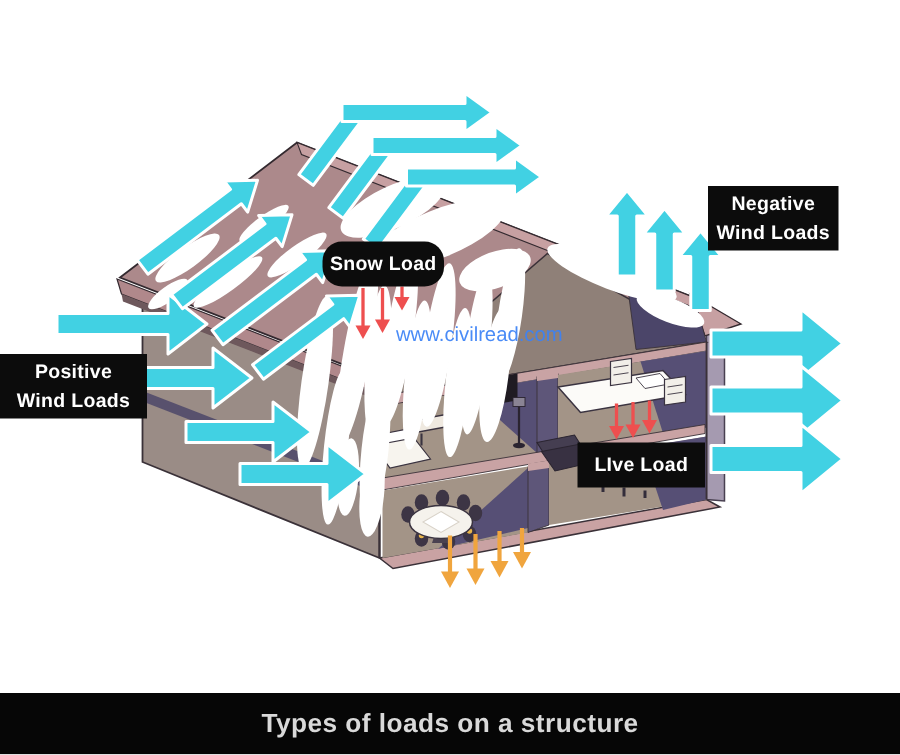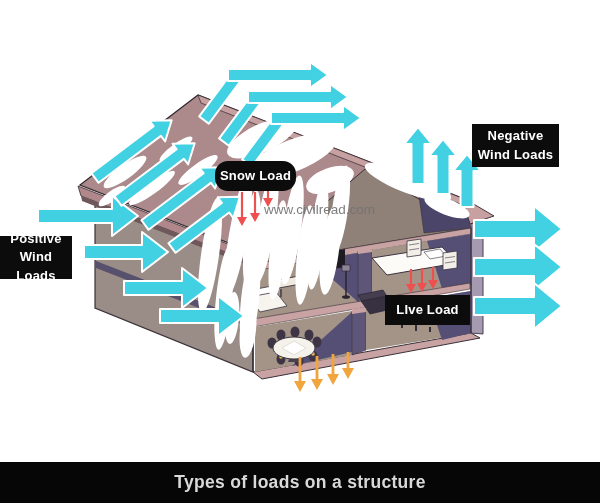--- a/index.html
+++ b/index.html
@@ -4,25 +4,25 @@
 <style>
   html,body{margin:0;padding:0;background:#fff;}
   #canvas{position:relative;width:600px;height:503px;background:#ffffff;overflow:hidden;
           font-family:"Liberation Sans",sans-serif;}
   #scene{position:absolute;left:0;top:0;}
   .plabel{position:absolute;background:var(--label-bg,#0c0c0c);color:var(--label-text,#ffffff);
           font-family:"Liberation Sans",sans-serif;font-weight:bold;text-align:center;
           display:flex;flex-direction:column;justify-content:center;
           font-size:13px;line-height:1.4;letter-spacing:.2px;box-sizing:border-box;}
   .lbl-snow{left:215px;top:161px;width:81px;height:30px;border-radius:13px;}
-  .lbl-positive{left:0px;top:236px;width:72px;height:43px;}
+  .lbl-positive{left:0px;top:236px;width:98px;height:43px;}
   .lbl-negative{left:472px;top:124px;width:87px;height:43px;}
   .lbl-live{left:385px;top:295px;width:85px;height:30px;}
   .lbl-dead{left:313px;top:385px;width:86px;height:31px;}
-  .watermark{position:absolute;left:264px;top:202px;font-size:13.5px;color:#737373;opacity:.92;
+  .watermark{position:absolute;left:264px;top:215px;font-size:13.5px;color:#3b82f6;opacity:.92;
              font-family:"Liberation Sans",sans-serif;}
   .banner{position:absolute;left:0;right:0;bottom:0;height:41px;background:var(--banner-bg,#060606);
           display:flex;align-items:center;justify-content:center;
           font-weight:bold;font-size:17.5px;color:var(--banner-text,#d9d9d9);letter-spacing:.3px;text-align:right;}
   
   .cyan{fill:var(--arrow-cyan,#41d1e3);stroke:#ffffff;stroke-width:2;stroke-linejoin:round;}
   .red-shaft{stroke:var(--arrow-red,#ee4f4f);stroke-width:2.2;fill:none;}
   .red-head{fill:var(--arrow-red,#ee4f4f);}
   .orange-shaft{stroke:var(--arrow-orange,#f0a53e);stroke-width:2.8;fill:none;}
   .orange-head{fill:var(--arrow-orange,#f0a53e);}

